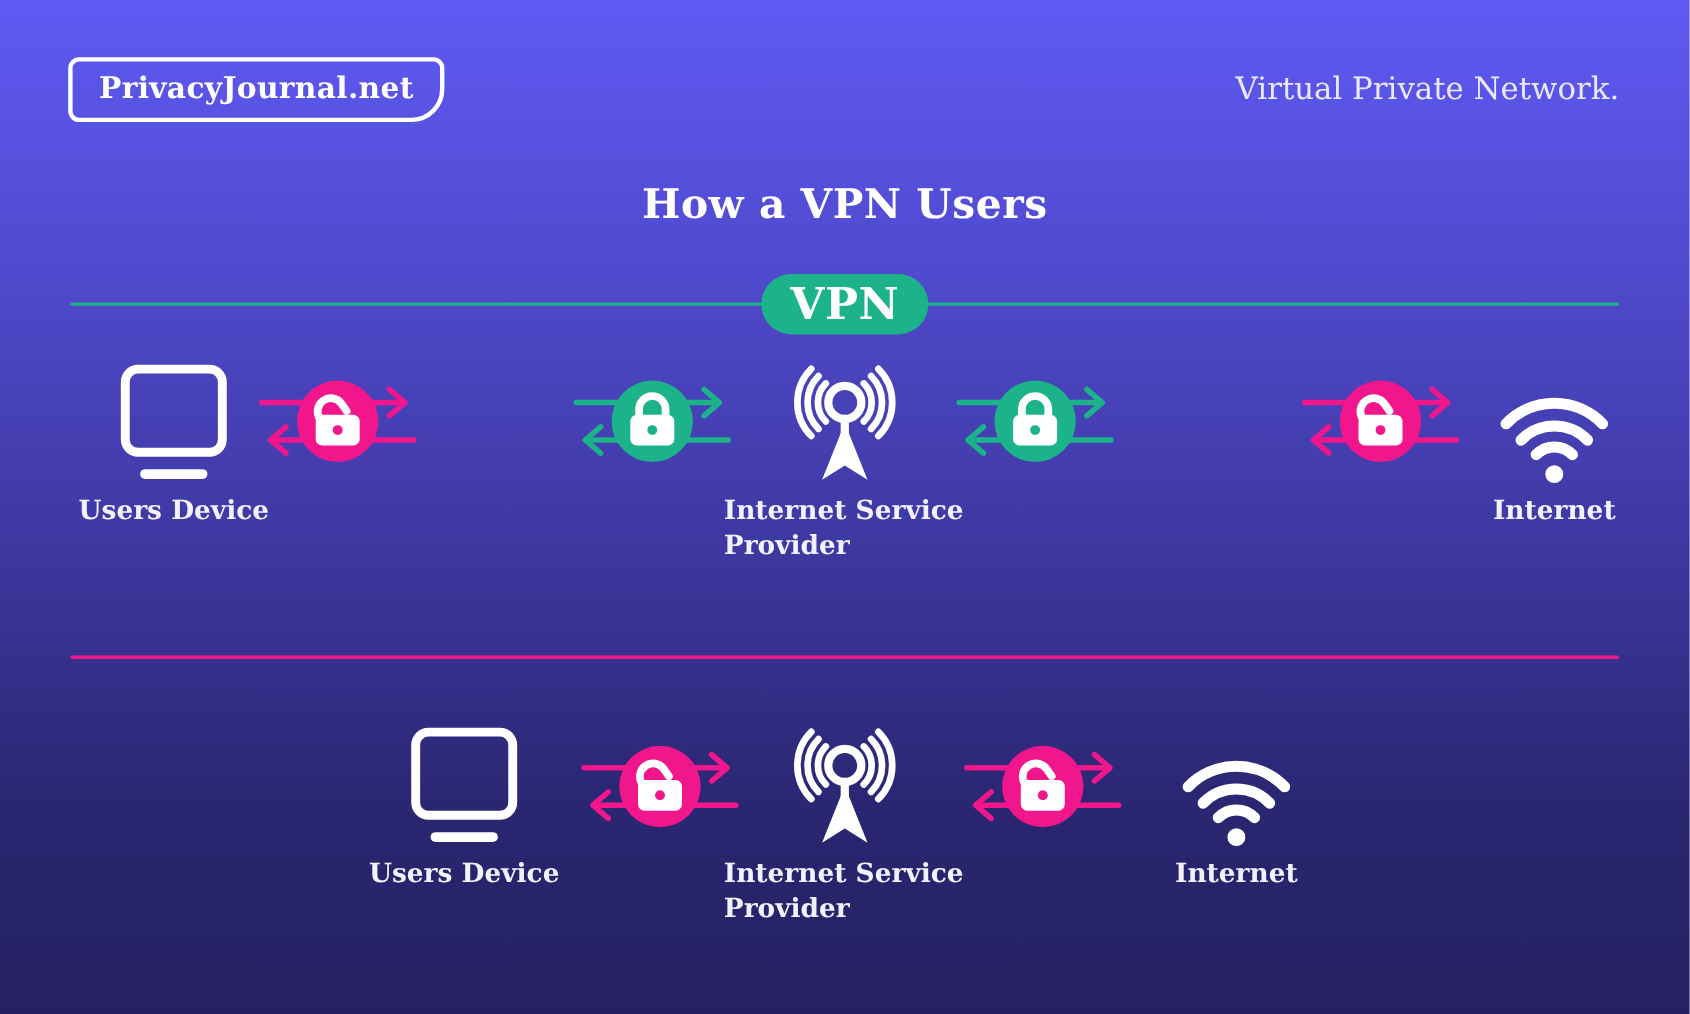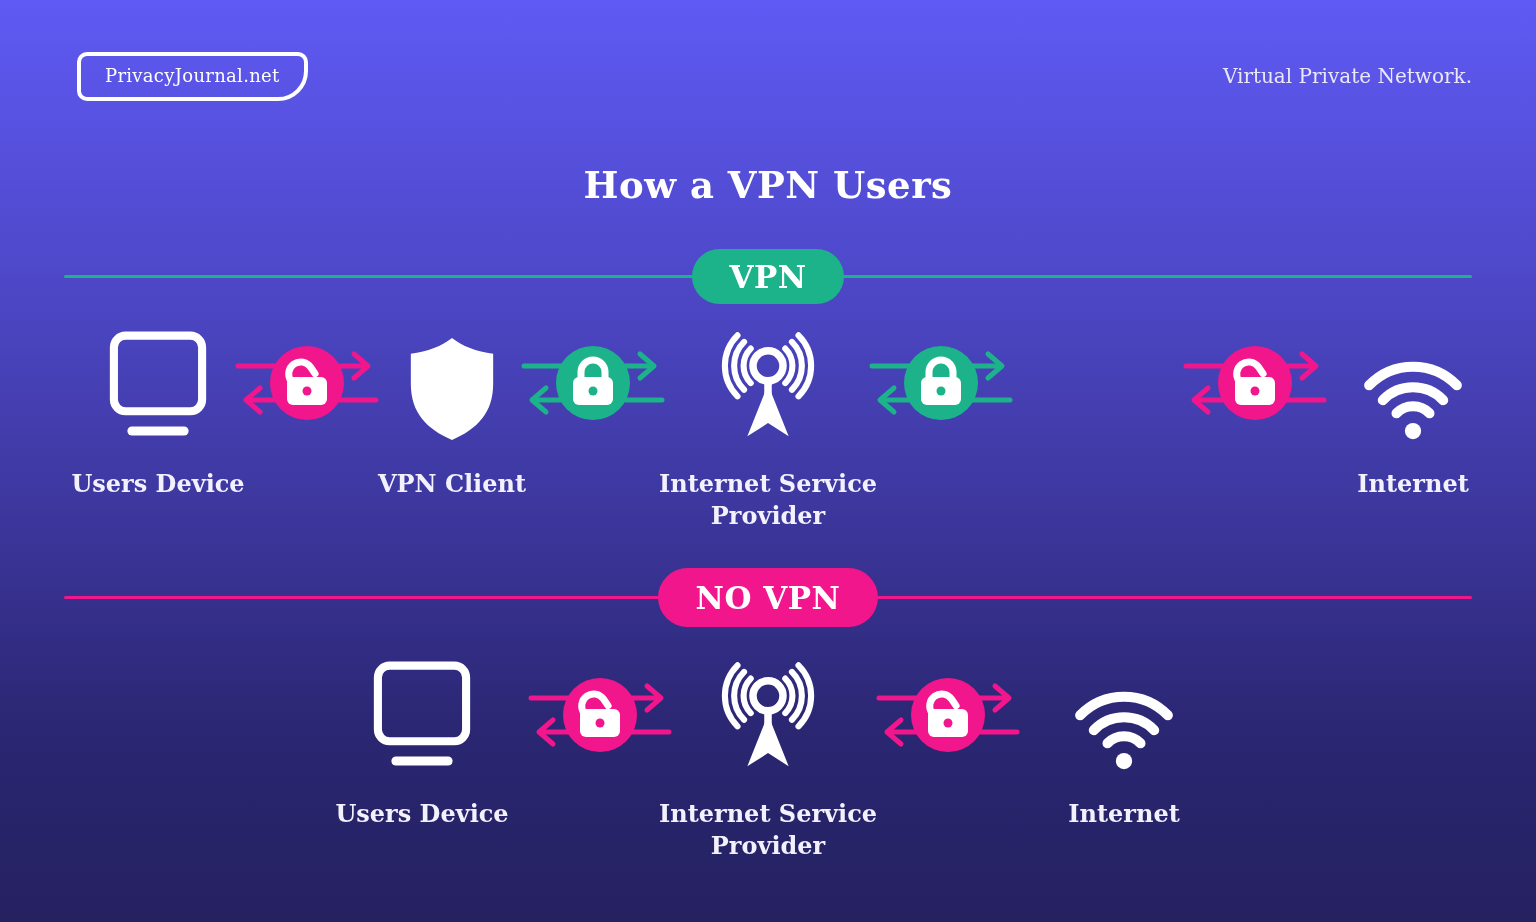--- a/index.html
+++ b/index.html
@@ -8,50 +8,50 @@
     width:1536px;height:922px;
     overflow:hidden;
     font-family:"DejaVu Serif","Liberation Serif",serif;
     background:linear-gradient(180deg,#5F5AF3 0%,#4F49CC 28%,#3B3599 58%,#2A2671 80%,#252161 100%);
   }
   
   .logo-box{
     position:absolute;left:62px;top:52px;
     border:4px solid #fff;border-radius:10px 10px 30px 10px;
     padding:9px 24px 11px 24px;
-    color:#fff;font-weight:400;font-size:18px;letter-spacing:.3px;margin-left:15px;
+    color:#fff;font-weight:700;font-size:27px;letter-spacing:.3px;
   }
   .tagline{
     position:absolute;right:64px;top:64px;
-    color:#ebe8fb;font-size:20px;
+    color:#ebe8fb;font-size:28px;
   }
   .title{
     position:absolute;left:0;top:163px;width:100%;
     text-align:center;margin:0;
     color:#fff;font-size:37px;font-weight:700;letter-spacing:.5px;
   }
   
   .divider-line{position:absolute;left:64px;right:64px;height:3px;border-radius:2px;}
   .line-green{top:275px;background:#1CB38A;}
   .line-pink{top:596px;background:#F2168C;}
   .badge{
-    position:absolute;color:#fff;font-weight:700;font-size:31px;
+    position:absolute;color:#fff;font-weight:700;font-size:40px;
     display:flex;align-items:center;justify-content:center;
     letter-spacing:.5px;
   }
   .badge-vpn{left:692px;top:249px;width:152px;height:55px;border-radius:28px;background:#1CB38A;}
   .badge-novpn{left:658px;top:568px;width:220px;height:59px;border-radius:30px;background:#F2168C;}
   
   .node{position:absolute;display:flex;flex-direction:column;align-items:center;}
   .icon-slot{display:flex;align-items:flex-end;justify-content:center;}
   .row-top .icon-slot{height:122px;}
   .row-bottom .icon-slot{height:124px;}
   .node-label{
-    margin-top:24px;color:#F3F1FE;font-weight:700;font-size:24px;
-    text-align:center;line-height:1.35;
+    margin-top:4px;color:#F3F1FE;font-weight:700;font-size:24px;
+    text-align:left;line-height:1.35;
   }
   .white-icon{fill:none;stroke:#fff;stroke-linecap:round;stroke-linejoin:round;}
   
   .lock-link{position:absolute;width:150px;height:100px;}
   .lock-link .ar{fill:none;stroke-width:5;stroke-linecap:round;stroke-linejoin:round;}
   .lock-link.green .ar{stroke:#1CB38A;}
   .lock-link.pink .ar{stroke:#F2168C;}
   .lock-link.green .bg{fill:#1CB38A;}
   .lock-link.pink .bg{fill:#F2168C;}
   .lock-link .shackle{fill:none;stroke:#fff;stroke-width:7;stroke-linecap:round;}
@@ -88,28 +88,20 @@
     <line class="ar" x1="6" y1="33" x2="134" y2="33"></line>
     <path class="ar" d="M122 21 L136 33 L122 45"></path>
     <line class="ar" x1="144" y1="67" x2="16" y2="67"></line>
     <path class="ar" d="M28 55 L14 67 L28 79"></path>
     <circle class="bg" cx="75" cy="50" r="37"></circle>
     <path class="shackle" d="M63 47 V39 a12 12 0 0 1 24 0 V47" transform="rotate(-35 75 50)"></path>
     <rect class="body" x="55" y="44" width="40" height="28" rx="6"></rect>
     <circle class="hole" cx="75" cy="58" r="4.5"></circle>
   </svg>
 
-  <div class="node row-top" style="left:352px;top:322px;width:200px;">
-    <div class="icon-slot">
-      <svg width="98" height="110" viewBox="0 0 100 110">
-        <path d="M50 3 C60 11 75 17 92 19 L92 50 C92 79 76 96 50 107 C24 96 8 79 8 50 L8 19 C25 17 40 11 50 3 Z" fill="#fff"></path>
-      </svg>
-    </div>
-    <div class="node-label">VPN Client</div>
-  </div>
 
   <svg class="lock-link green" style="left:518px;top:333px;" viewBox="0 0 150 100">
     <line class="ar" x1="6" y1="33" x2="134" y2="33"></line>
     <path class="ar" d="M122 21 L136 33 L122 45"></path>
     <line class="ar" x1="144" y1="67" x2="16" y2="67"></line>
     <path class="ar" d="M28 55 L14 67 L28 79"></path>
     <circle class="bg" cx="75" cy="50" r="37"></circle>
     <path class="shackle" d="M63 47 V39 a12 12 0 0 1 24 0 V47"></path>
     <rect class="body" x="55" y="44" width="40" height="28" rx="6"></rect>
     <circle class="hole" cx="75" cy="58" r="4.5"></circle>
@@ -161,21 +153,20 @@
         <path class="white-icon" d="M19 49 A64 64 0 0 1 111 49" stroke-width="10.5"></path>
         <path class="white-icon" d="M33.3 64.6 A44 44 0 0 1 96.7 64.6" stroke-width="10.5"></path>
         <path class="white-icon" d="M47.7 78.4 A24 24 0 0 1 82.3 78.4" stroke-width="10.5"></path>
         <circle cx="65" cy="97" r="8.5" fill="#fff"></circle>
       </svg>
     </div>
     <div class="node-label">Internet</div>
   </div>
 
   <div class="divider-line line-pink"></div>
-  <div class="badge badge-novpn">NO VPN</div>
 
   <div class="node row-bottom" style="left:322px;top:650px;width:200px;">
     <div class="icon-slot">
       <svg width="108" height="116" viewBox="0 0 120 126">
         <rect class="white-icon" x="11" y="7" width="98" height="84" rx="13" stroke-width="9"></rect>
         <line class="white-icon" x1="31" y1="113" x2="89" y2="113" stroke-width="10"></line>
       </svg>
     </div>
     <div class="node-label">Users Device</div>
   </div>

